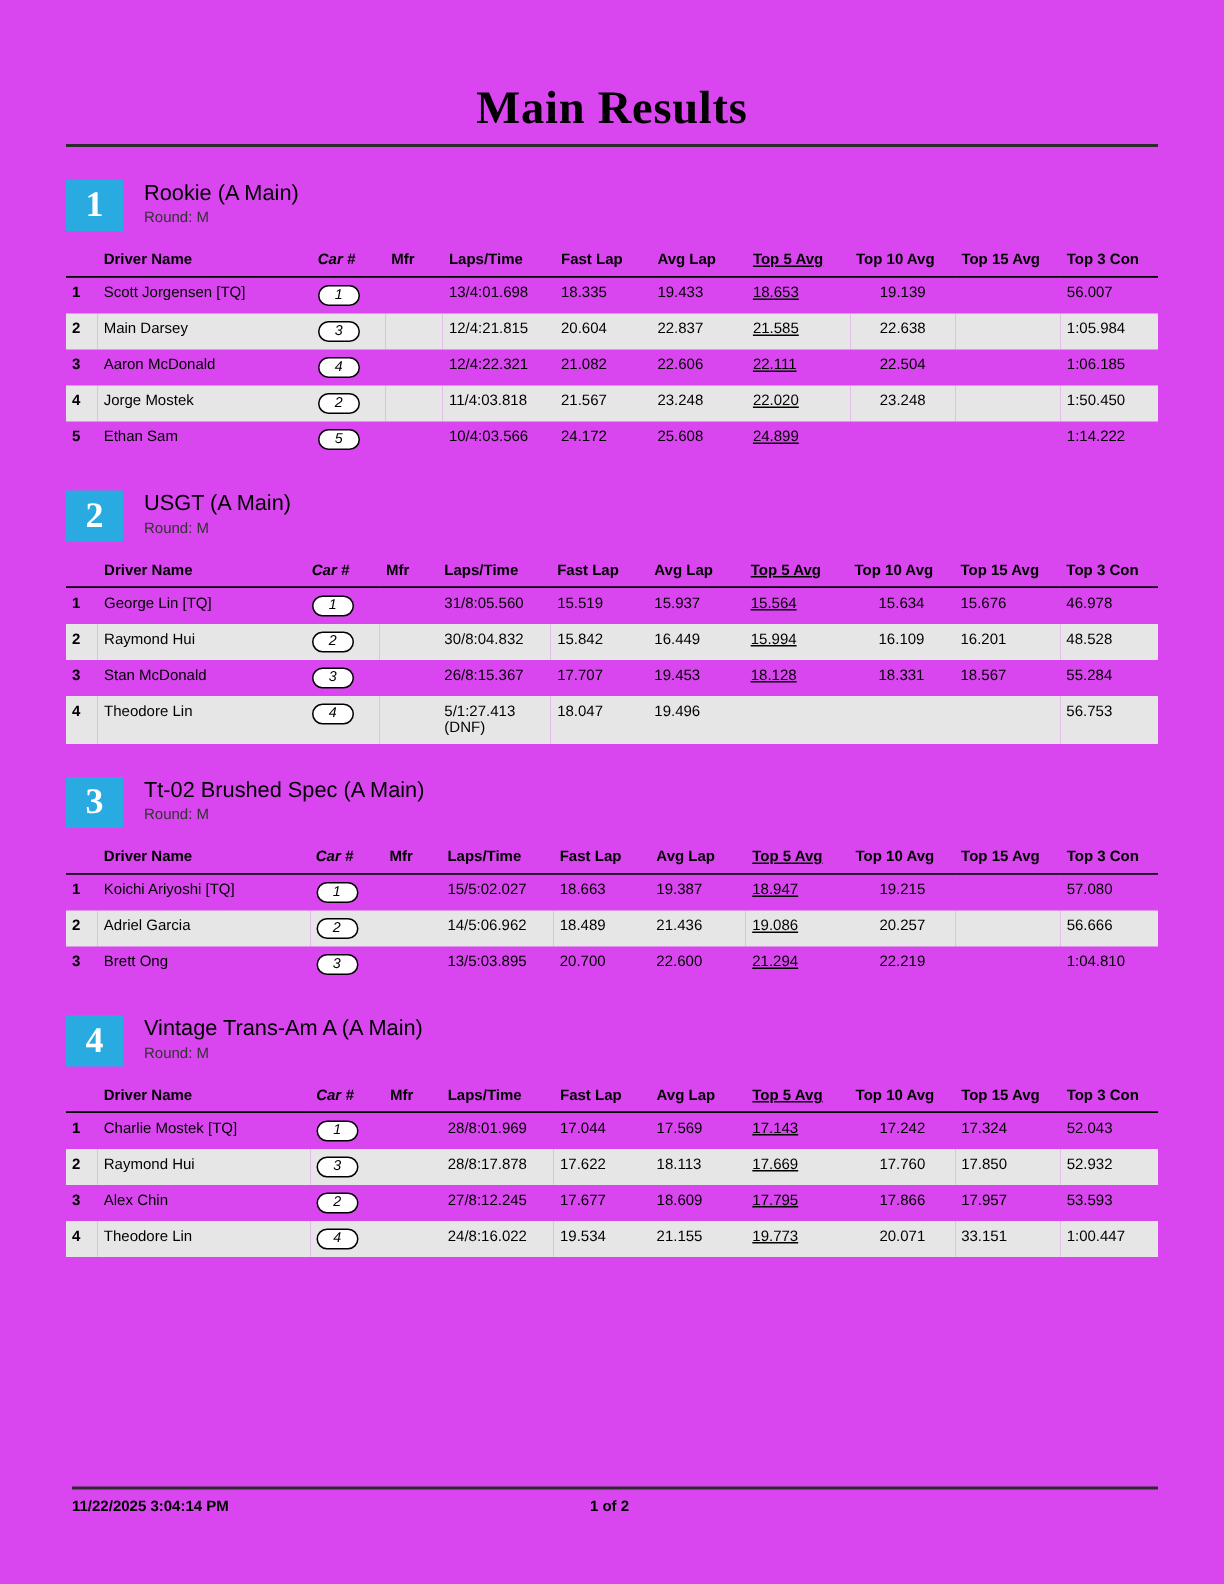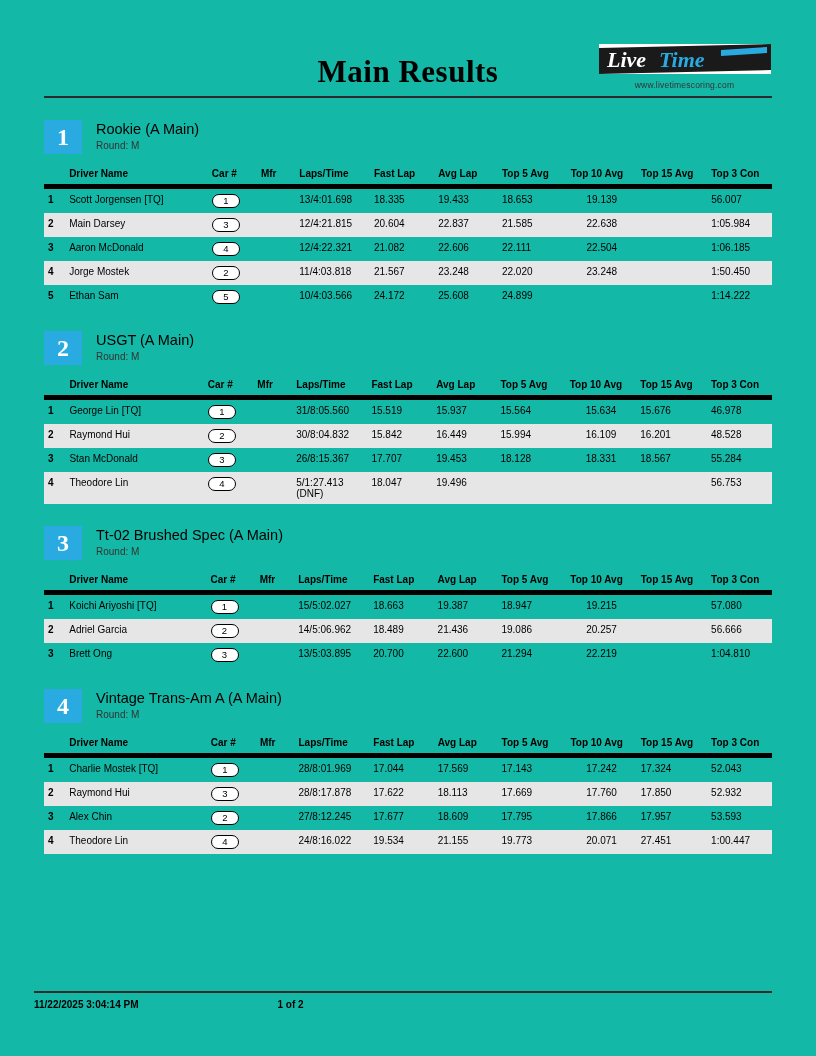--- a/index.html
+++ b/index.html
@@ -3,21 +3,21 @@
 <meta charset="utf-8">
 <style>
   html, body {
     margin: 0;
     padding: 0;
     background: #b0b0b0;
   }
   .page {
     width: 816px;
     height: 1056px;
-    background: #14b8a6;
+    background: #d946ef;
     position: relative;
     box-sizing: border-box;
     font-family: "Liberation Sans", sans-serif;
     color: #000000;
     overflow: hidden;
   }
   .content {
     position: absolute;
     left: 44px;
     top: 28px;
@@ -96,90 +96,79 @@
     width: 100%;
     border-collapse: collapse;
     margin-top: 10px;
     font-size: 10px;
   }
   table.results th {
     text-align: left;
     font-weight: bold;
     font-size: 10px;
     padding: 4px 4px 5px 4px;
-    border-bottom: 5px solid #000000;
+    border-bottom: 1px solid #000000;
     white-space: nowrap;
   }
   table.results td {
     padding: 5px 4px;
     vertical-align: top;
     white-space: nowrap;
   }
   tr.alt td { background: #e6e6e6; }
   .col-pos   { width: 16px; font-weight: bold; }
   .col-name  { width: 150px; }
-  .col-car   { width: 46px; }
+  .col-car   { width: 46px; font-style: italic; }
   .col-mfr   { width: 36px; }
   .col-laps  { width: 72px; }
   .col-fast  { width: 62px; }
   .col-avg   { width: 62px; }
-  .col-t5    { width: 66px; }
+  .col-t5    { width: 66px; text-decoration: underline; }
   .col-t10   { width: 66px; text-align: center; }
   .col-t15   { width: 66px; }
   .col-t3    { width: 60px; }
   .carnum {
     display: inline-block;
     min-width: 16px;
     padding: 0 5px;
     border: 1px solid #000000;
     border-radius: 7px;
     text-align: center;
     font-size: 9.5px;
     line-height: 12px;
     background: #ffffff;
   }
   .dnf { display: block; }
 
   
   .footer {
     position: absolute;
-    left: 34px;
+    left: 48px;
     right: 44px;
     bottom: 46px;
     border-top: 2px solid #2b2b2b;
     padding-top: 6px;
     font-size: 10px;
     display: flex;
     align-items: flex-start;
   }
   .footer-left { width: 33%; font-weight: bold; }
   .footer-center { width: 34%; text-align: center; }
   .footer-center .ev { font-weight: bold; font-size: 10px; }
   .footer-center .dt { font-size: 8.5px; margin-top: 2px; }
-  .footer-right { width: 33%; text-align: left; font-weight: bold; }
+  .footer-right { width: 33%; text-align: center; font-weight: bold; }
 </style>
 </head>
 <body>
 
 <div class="page">
   <div class="content">
 
     <div class="header">
       <div class="main-title">Main Results</div>
-      <div class="logo-wrap">
-        <div class="logo-box">
-          <svg class="logo-svg" width="172" height="30" viewBox="0 0 172 30">
-            <polygon points="0,4 172,0 172,26 0,30" fill="#1a1a1a"></polygon>
-            <text x="8" y="23" font-family="Liberation Serif, serif" font-style="italic" font-weight="bold" font-size="22" fill="#ffffff">Live</text>
-            <text x="60" y="23" font-family="Liberation Serif, serif" font-style="italic" font-weight="bold" font-size="22" fill="#29abe2">Time</text>
-            <path d="M122 6 L168 3 L168 9 L122 12 Z" fill="#29abe2"></path>
-          </svg>
-        </div>
-        <div class="logo-url">www.livetimescoring.com</div>
-      </div>
       <div class="header-rule"></div>
     </div>
 
     <div id="classes">
         <div class="class-block">
           <div class="class-head">
             <div class="class-num">1</div>
             <div class="class-titles">
               <div class="class-name">Rookie (A Main)</div>
               <div class="class-round">Round: M</div>
@@ -484,21 +473,21 @@
               <tr class="alt">
                 <td class="col-pos">4</td>
                 <td class="col-name">Theodore Lin</td>
                 <td class="col-car"><span class="carnum">4</span></td>
                 <td class="col-mfr"></td>
                 <td class="col-laps"><span>24/8:16.022</span></td>
                 <td class="col-fast">19.534</td>
                 <td class="col-avg">21.155</td>
                 <td class="col-t5">19.773</td>
                 <td class="col-t10">20.071</td>
-                <td class="col-t15">27.451</td>
+                <td class="col-t15">33.151</td>
                 <td class="col-t3">1:00.447</td>
               </tr>
             </tbody>
           </table>
         </div>
       </div>
 
   </div>
 
   <div class="footer">

